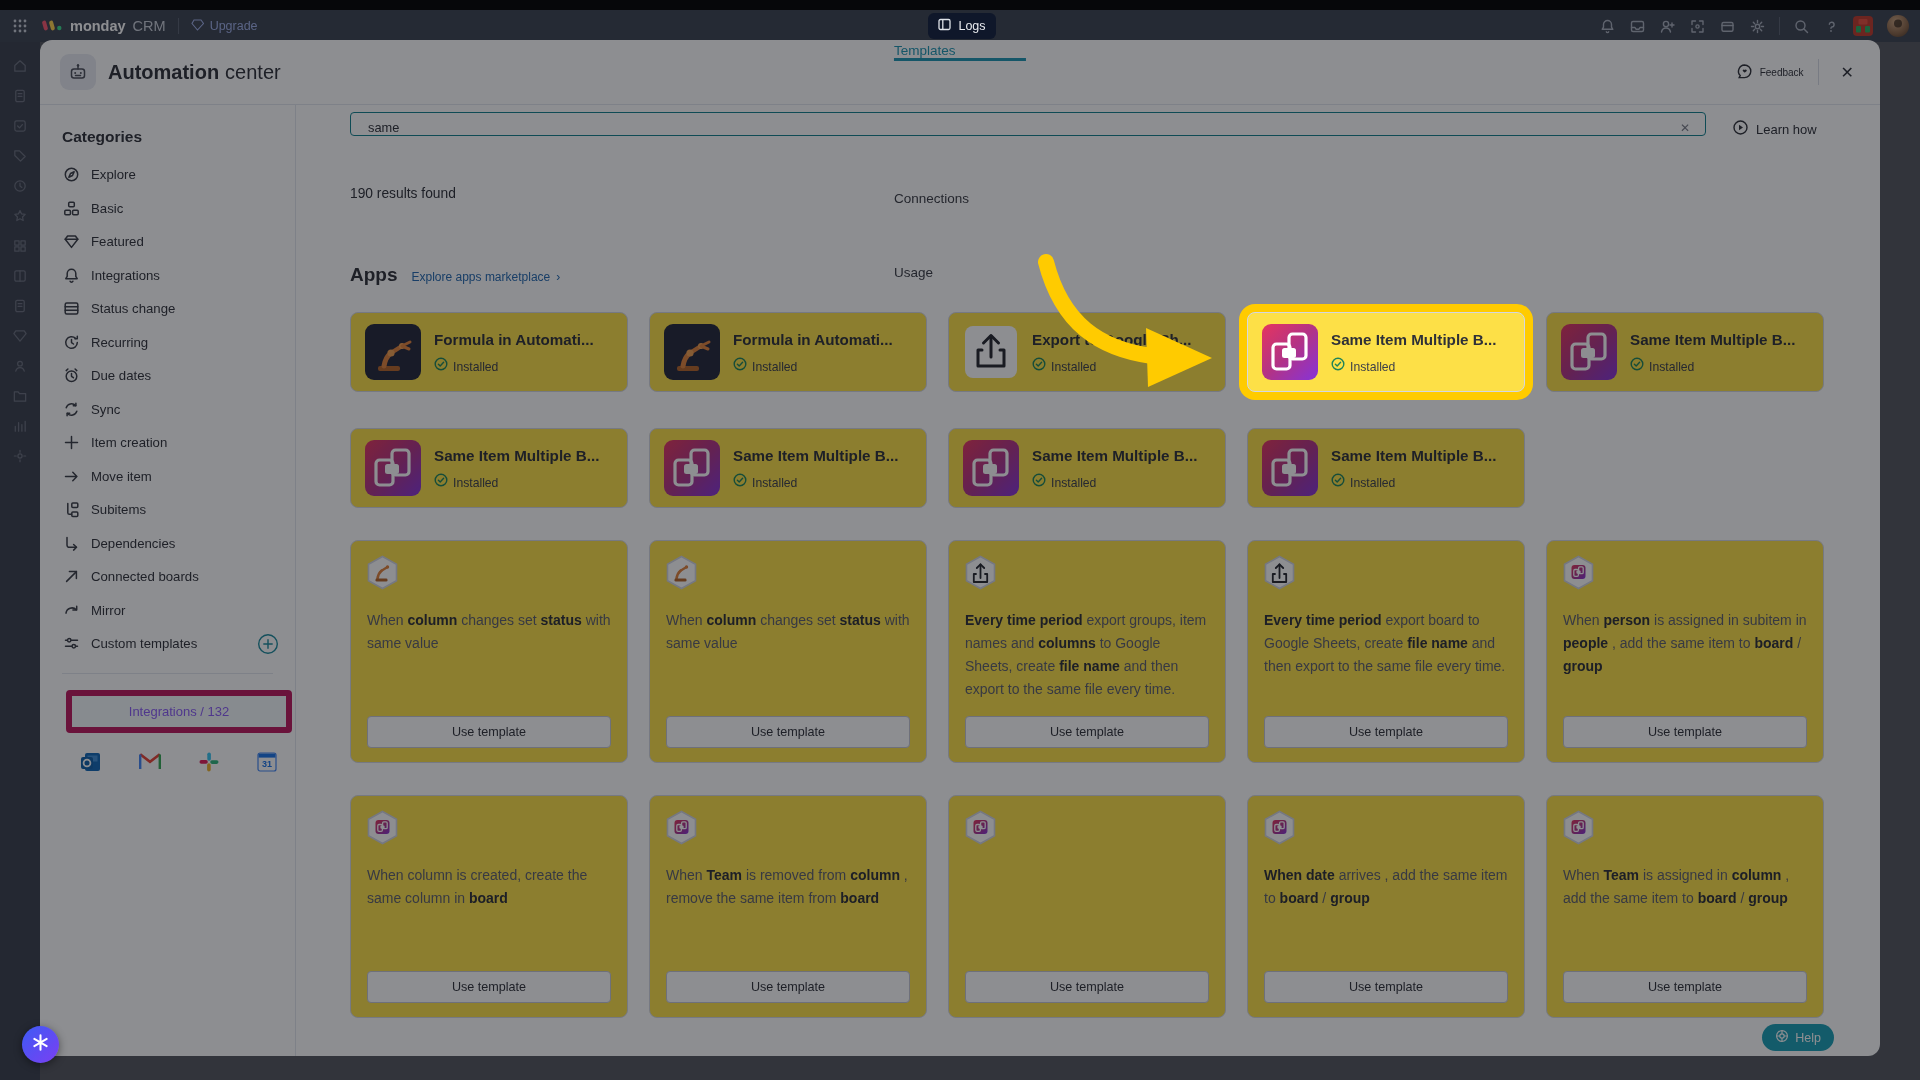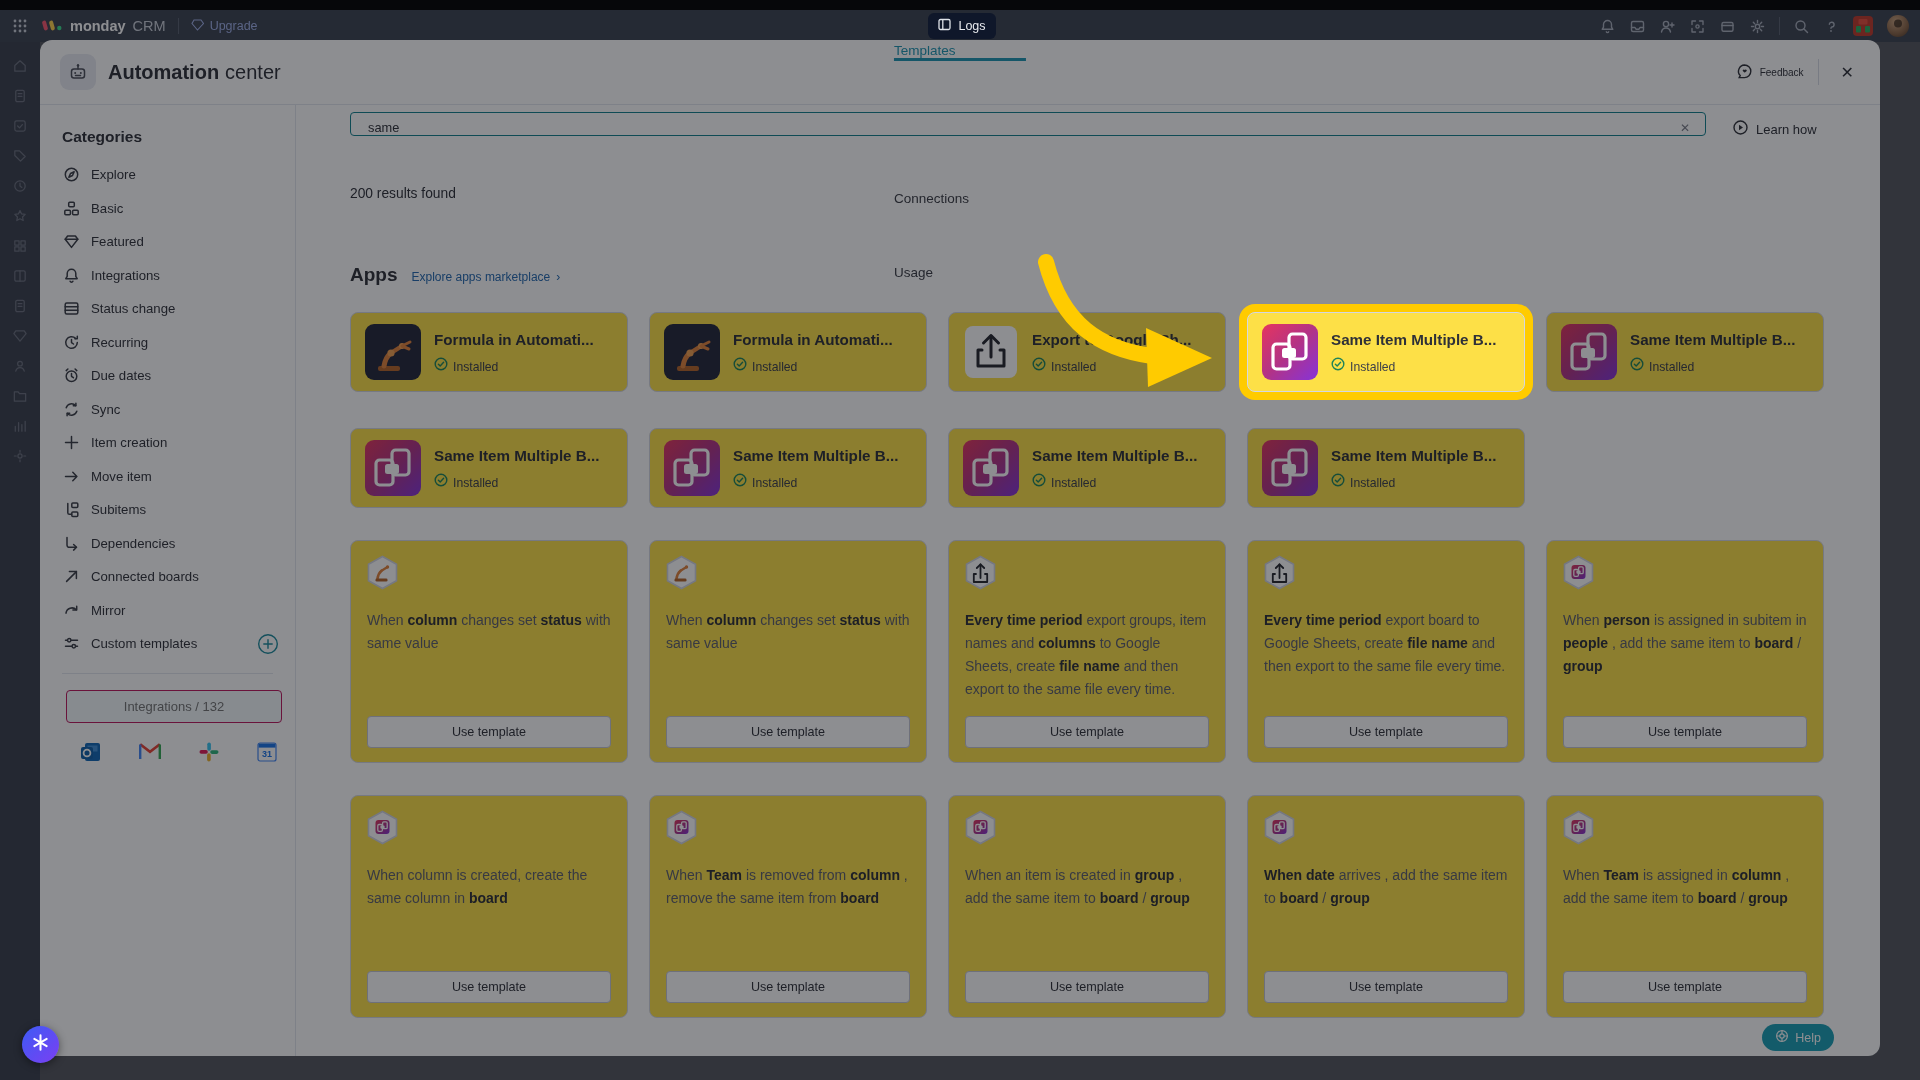--- a/index.html
+++ b/index.html
@@ -39,22 +39,22 @@
   .vdiv{width:1px;height:26px;background:#d8dbe4;}
   .close-x{font-size:16px;color:#2e3038;padding:4px 8px;}
   
   .sb{position:absolute;left:0;top:64px;bottom:0;width:256px;border-right:1px solid #e3e6ee;
       padding:24px 0 0 22px;box-sizing:border-box;}
   .sb-h{font-size:15.5px;font-weight:700;color:#2e3038;margin-bottom:12px;}
   .sb-item{display:flex;align-items:center;gap:11px;height:33.5px;font-size:13.2px;color:#30323a;padding-right:16px;cursor:pointer;}
   .sb-ic{display:flex;width:18px;justify-content:center;}
   .plus-pill{margin-left:auto;display:flex;}
   .sb-divider{height:1px;background:#e3e6ee;margin:12px 22px 0 0;}
-  .integ-btn{margin:16px 0 0 4px;width:214px;height:31px;border:1px solid #be185d;border-radius:4px;background:#f3f9fb;
-             color:#737373;font-size:13px;display:flex;align-items:center;justify-content:center;cursor:pointer;}
+  .integ-btn{margin:16px 0 0 4px;width:214px;height:31px;border:6px solid #be185d;border-radius:4px;background:#f3f9fb;
+             color:#8b5cf6;font-size:13px;display:flex;align-items:center;justify-content:center;cursor:pointer;}
   .integ-icons{display:flex;justify-content:space-between;margin:18px 0 0 18px;width:198px;}
   .integ-icons span{display:flex;}
   
   .m-main{position:absolute;left:256px;top:64px;right:0;bottom:0;}
   .search-wrap{position:absolute;left:54px;top:8px;width:1356px;height:24px;border:1px solid #12808f;border-radius:4px;
                display:flex;align-items:flex-end;box-sizing:border-box;background:#fff;}
   .search-input{flex:1;border:none;outline:none;background:transparent;font:12.8px "Liberation Sans",sans-serif;
                 color:#2e3038;padding:0 0 0 17px;}
   .clear-x{color:#7a7d88;font-size:12px;padding:0 15px;cursor:pointer;}
   .learn{position:absolute;left:1436px;top:8px;height:34px;display:flex;align-items:center;gap:7px;font-size:13px;color:#2e3038;cursor:pointer;}
@@ -511,21 +511,21 @@
         <input class="search-input" type="text" value="same" style="">
         <span class="clear-x">✕</span>
       </div>
       <span class="learn">
         <span id="playIcon"><svg width="17" height="17" viewBox="0 0 17 17" fill="none" stroke="#2e3038" stroke-width="1.4">
               <circle cx="8.5" cy="8.5" r="6.5"></circle>
               <path d="M7 5.8l4 2.7-4 2.7z" fill="#2e3038" stroke="none"></path>
             </svg></span>
         <span>Learn how</span>
       </span>
-      <div class="results">200 results found</div>
+      <div class="results">190 results found</div>
       <div class="apps-row">
         <span class="apps-title">Apps</span>
         <span class="apps-link">
           <span>Explore apps marketplace</span>
           <span>›</span>
         </span>
       </div>
       <div class="help-pill">
         <span id="buoyIcon"><svg width="14" height="14" viewBox="0 0 14 14" fill="none" stroke="#fff" stroke-width="1.2">
               <circle cx="7" cy="7" r="5.4"></circle>
@@ -834,21 +834,21 @@
               <rect x="13.4" y="15.6" width="4.2" height="3.2" rx="1" fill="#fff"></rect>
             </svg></span><div class="tpl-text">When <b>Team</b> is removed from <b>column</b> , remove the same item from <b>board</b></div><button class="use-btn">Use template</button></div>
         <div class="card tpl" style="left: 652px; top: 691px;"><span class="hex"><svg width="31" height="35" viewBox="0 0 31 35">
               <polygon points="15.5,1.5 29.5,9.3 29.5,25.7 15.5,33.5 1.5,25.7 1.5,9.3" fill="#fff" stroke="#d2d5e2" stroke-width="1.6"></polygon>
               <rect x="8.5" y="10" width="14" height="14" rx="3" fill="url(#bgrad)"></rect>
               <g fill="none" stroke="#fff" stroke-width="1.3">
                 <rect x="10.8" y="14.5" width="4.6" height="6.8" rx="1.2"></rect>
                 <rect x="15.6" y="11.8" width="4.6" height="6.8" rx="1.2"></rect>
               </g>
               <rect x="13.4" y="15.6" width="4.2" height="3.2" rx="1" fill="#fff"></rect>
-            </svg></span><div class="tpl-text">When an item is created in <b>group</b> , add the same item to <b>board</b> / <b>group</b></div><button class="use-btn">Use template</button></div>
+            </svg></span><button class="use-btn">Use template</button></div>
         <div class="card tpl" style="left: 951px; top: 691px;"><span class="hex"><svg width="31" height="35" viewBox="0 0 31 35">
               <polygon points="15.5,1.5 29.5,9.3 29.5,25.7 15.5,33.5 1.5,25.7 1.5,9.3" fill="#fff" stroke="#d2d5e2" stroke-width="1.6"></polygon>
               <rect x="8.5" y="10" width="14" height="14" rx="3" fill="url(#bgrad)"></rect>
               <g fill="none" stroke="#fff" stroke-width="1.3">
                 <rect x="10.8" y="14.5" width="4.6" height="6.8" rx="1.2"></rect>
                 <rect x="15.6" y="11.8" width="4.6" height="6.8" rx="1.2"></rect>
               </g>
               <rect x="13.4" y="15.6" width="4.2" height="3.2" rx="1" fill="#fff"></rect>
             </svg></span><div class="tpl-text"><b>When date</b> arrives , add the same item to <b>board</b> / <b>group</b></div><button class="use-btn">Use template</button></div>
         <div class="card tpl" style="left: 1250px; top: 691px;"><span class="hex"><svg width="31" height="35" viewBox="0 0 31 35">

